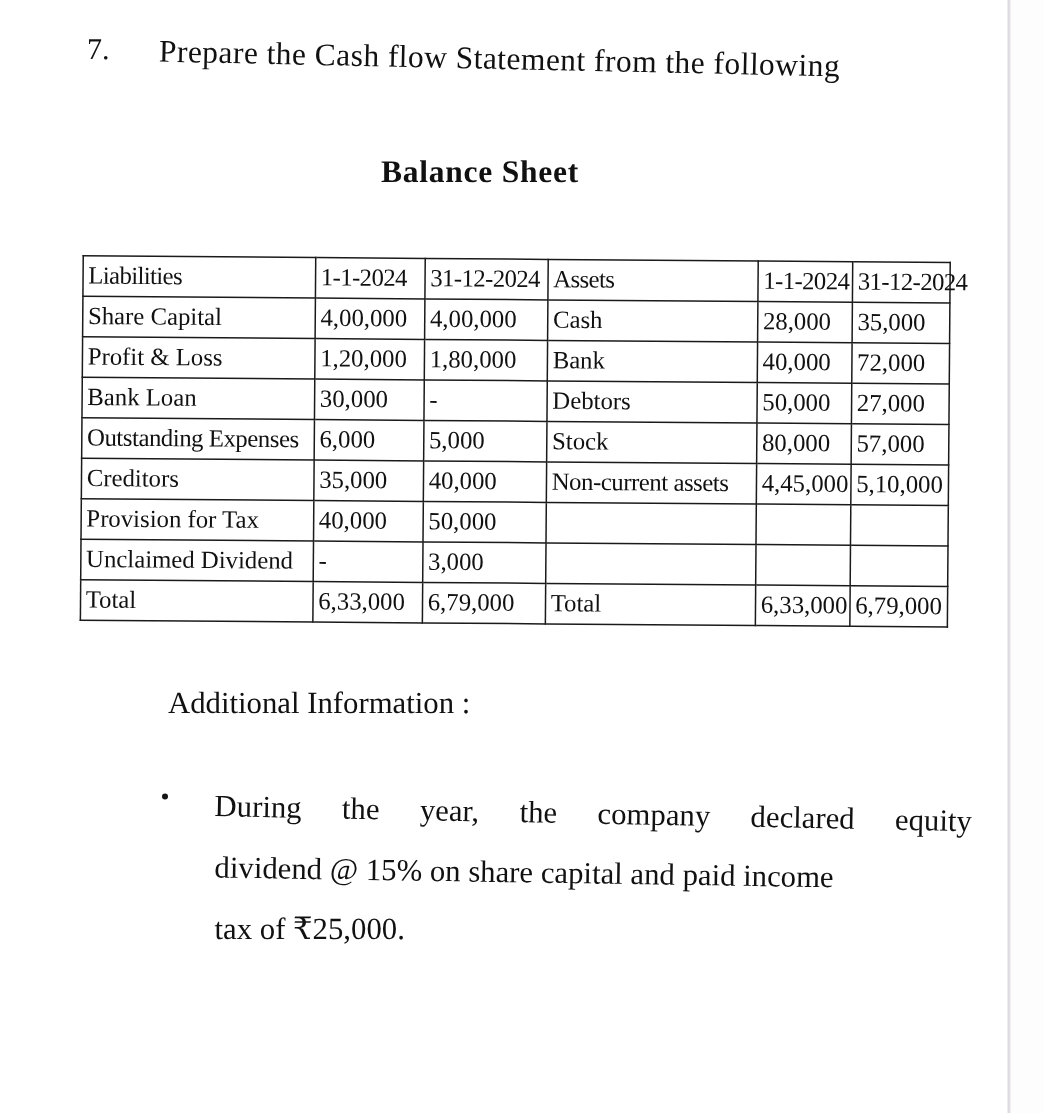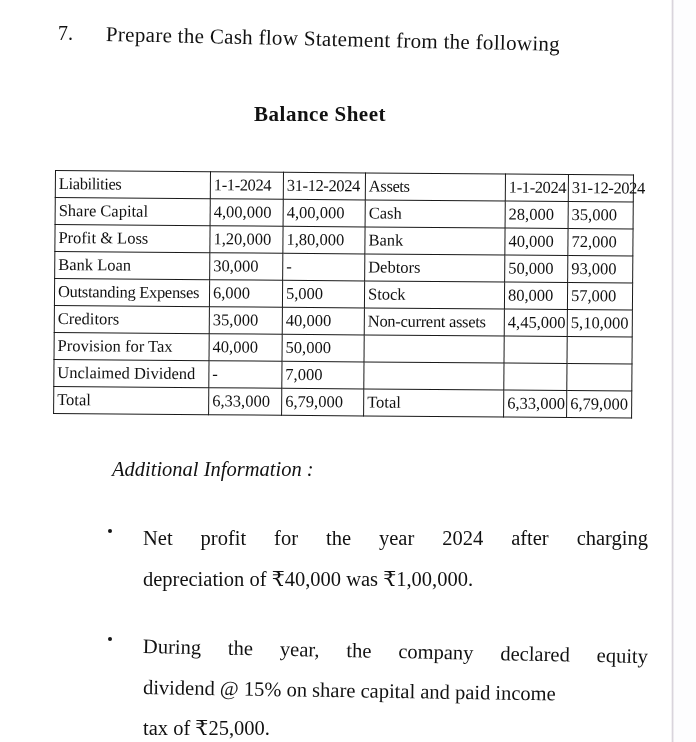--- a/index.html
+++ b/index.html
@@ -123,21 +123,20 @@
   td.tight { padding-left: 2px; letter-spacing: -0.3px; }
   td.num   { padding-left: 3px; }
   td.hdr   { letter-spacing: -0.4px; }
 
   
   .addl-title {
     position: absolute;
     left: 112px;
     top: 458px;
     font-size: 20.5px;
-    font-style: italic;
   }
   .bullets {
     position: absolute;
     left: 108px;
     top: 518px;
     width: 560px;
   }
   .bullet-item {
     position: relative;
     margin-bottom: 26px;
@@ -226,21 +225,21 @@
           <td class="num">40,000</td>
           <td class="num">72,000</td>
         </tr>
 
         <tr>
           <td>Bank Loan</td>
           <td class="num">30,000</td>
           <td class="num">-</td>
           <td>Debtors</td>
           <td class="num">50,000</td>
-          <td class="num">93,000</td>
+          <td class="num">27,000</td>
         </tr>
 
         <tr>
           <td class="tight">Outstanding Expenses</td>
           <td class="num">6,000</td>
           <td class="num">5,000</td>
           <td>Stock</td>
           <td class="num">80,000</td>
           <td class="num">57,000</td>
         </tr>
@@ -259,21 +258,21 @@
           <td class="num">40,000</td>
           <td class="num">50,000</td>
           <td></td>
           <td class="num"></td>
           <td class="num"></td>
         </tr>
 
         <tr>
           <td>Unclaimed Dividend</td>
           <td class="num">-</td>
-          <td class="num">7,000</td>
+          <td class="num">3,000</td>
           <td></td>
           <td class="num"></td>
           <td class="num"></td>
         </tr>
 
         <tr>
           <td>Total</td>
           <td class="num">6,33,000</td>
           <td class="num">6,79,000</td>
           <td>Total</td>
@@ -281,27 +280,20 @@
           <td class="num">6,79,000</td>
         </tr>
       </tbody>
     </table>
   </div>
 
   <div class="addl-title">Additional Information :</div>
 
   <div class="bullets">
 
-    <div class="bullet-item">
-      <span class="bullet-dot"></span>
-      <div class="bullet-body">
-        <span class="ln just">Net profit for the year 2024 after charging</span>
-        <span class="ln">depreciation of ₹40,000 was ₹1,00,000.</span>
-      </div>
-    </div>
 
     <div class="bullet-item">
       <span class="bullet-dot"></span>
       <div class="bullet-body">
         <span class="ln just skew">During the year, the company declared equity</span>
         <span class="ln skew2">dividend @ 15% on share capital and paid income</span>
         <span class="ln">tax of ₹25,000.</span>
       </div>
     </div>
 

